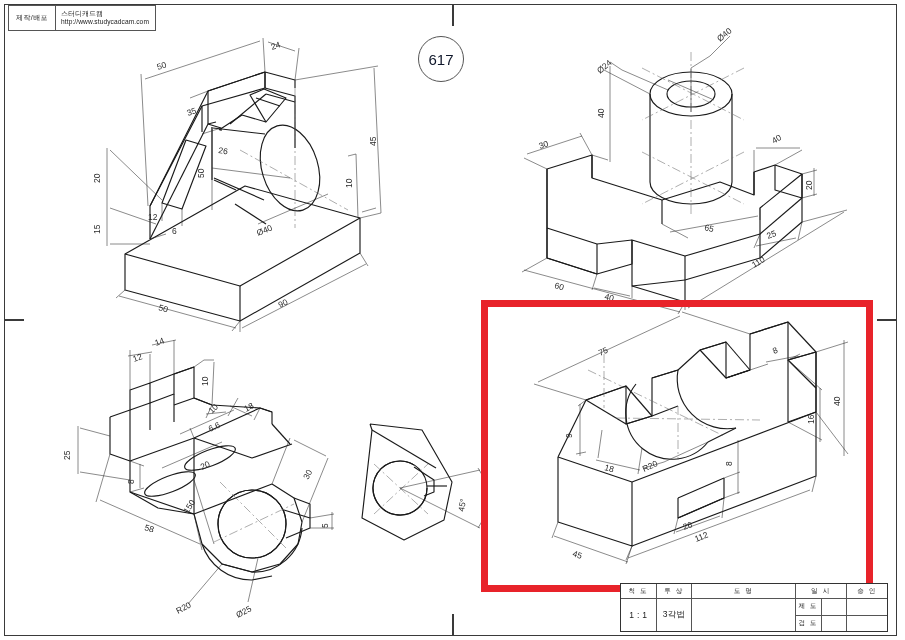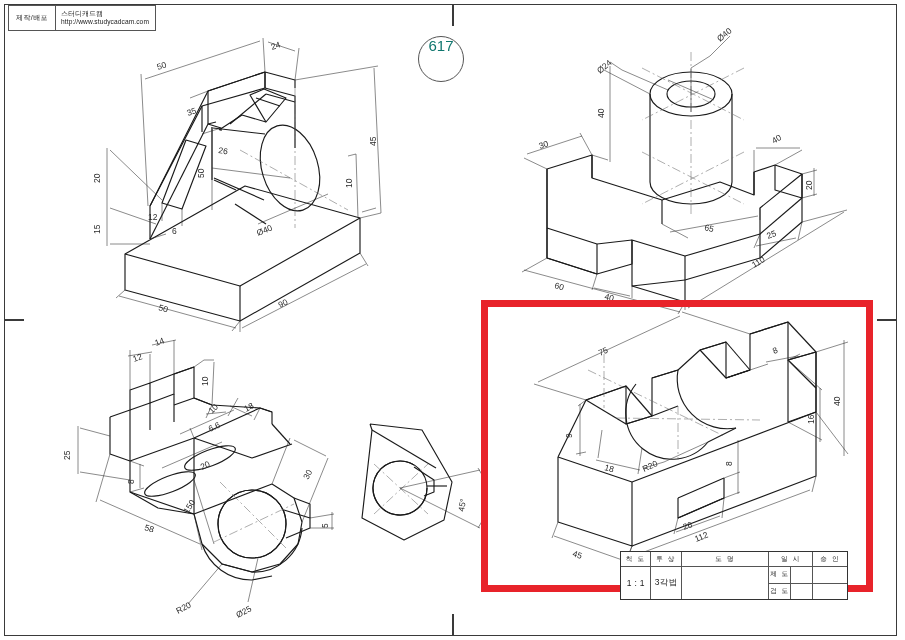--- a/index.html
+++ b/index.html
@@ -22,32 +22,32 @@
   .credit-l{width:46px;display:flex;align-items:center;justify-content:center;
             border-right:1px solid #555;font-size:7px;letter-spacing:.4px;}
   .credit-r{padding:2px 6px 2px 5px;display:flex;flex-direction:column;
             justify-content:center;line-height:1.18;}
   .credit-r .k1{font-size:7px;}
   .credit-r .k2{font-size:6.6px;letter-spacing:.1px;}
 
   
   .bubble{position:absolute;left:418px;top:36px;width:44px;height:44px;
           border:1.1px solid #555;border-radius:50%;display:flex;
-          justify-content:center;font-size:15px;color:#0f766e;}
+          align-items:center;justify-content:center;font-size:15px;color:#0f172a;}
 
   
   .highlight{position:absolute;left:481px;top:300px;width:392px;height:292px;
              border:7px solid #e8232a;box-sizing:border-box;pointer-events:none;}
 
   
   .dwg{position:absolute;}
   .dwg svg{display:block;overflow:visible;}
 
   
-  .titleblock{position:absolute;left:620px;top:551px;width:228px;height:49px;
+  .titleblock{position:absolute;left:620px;top:583px;width:268px;height:49px;
               border:1.3px solid #333;box-sizing:border-box;background:#fff;
               display:flex;font-size:7px;}
   .tb-col{border-right:1px solid #555;box-sizing:border-box;display:flex;
           flex-direction:column;}
   .tb-col:last-child{border-right:none;}
   .tb-hd{height:15px;display:flex;align-items:center;justify-content:center;
          border-bottom:1px solid #555;box-sizing:border-box;letter-spacing:1.6px;
          font-size:6.6px;}
   .tb-bd{flex:1;display:flex;align-items:center;justify-content:center;
          font-size:8.5px;letter-spacing:.3px;}

